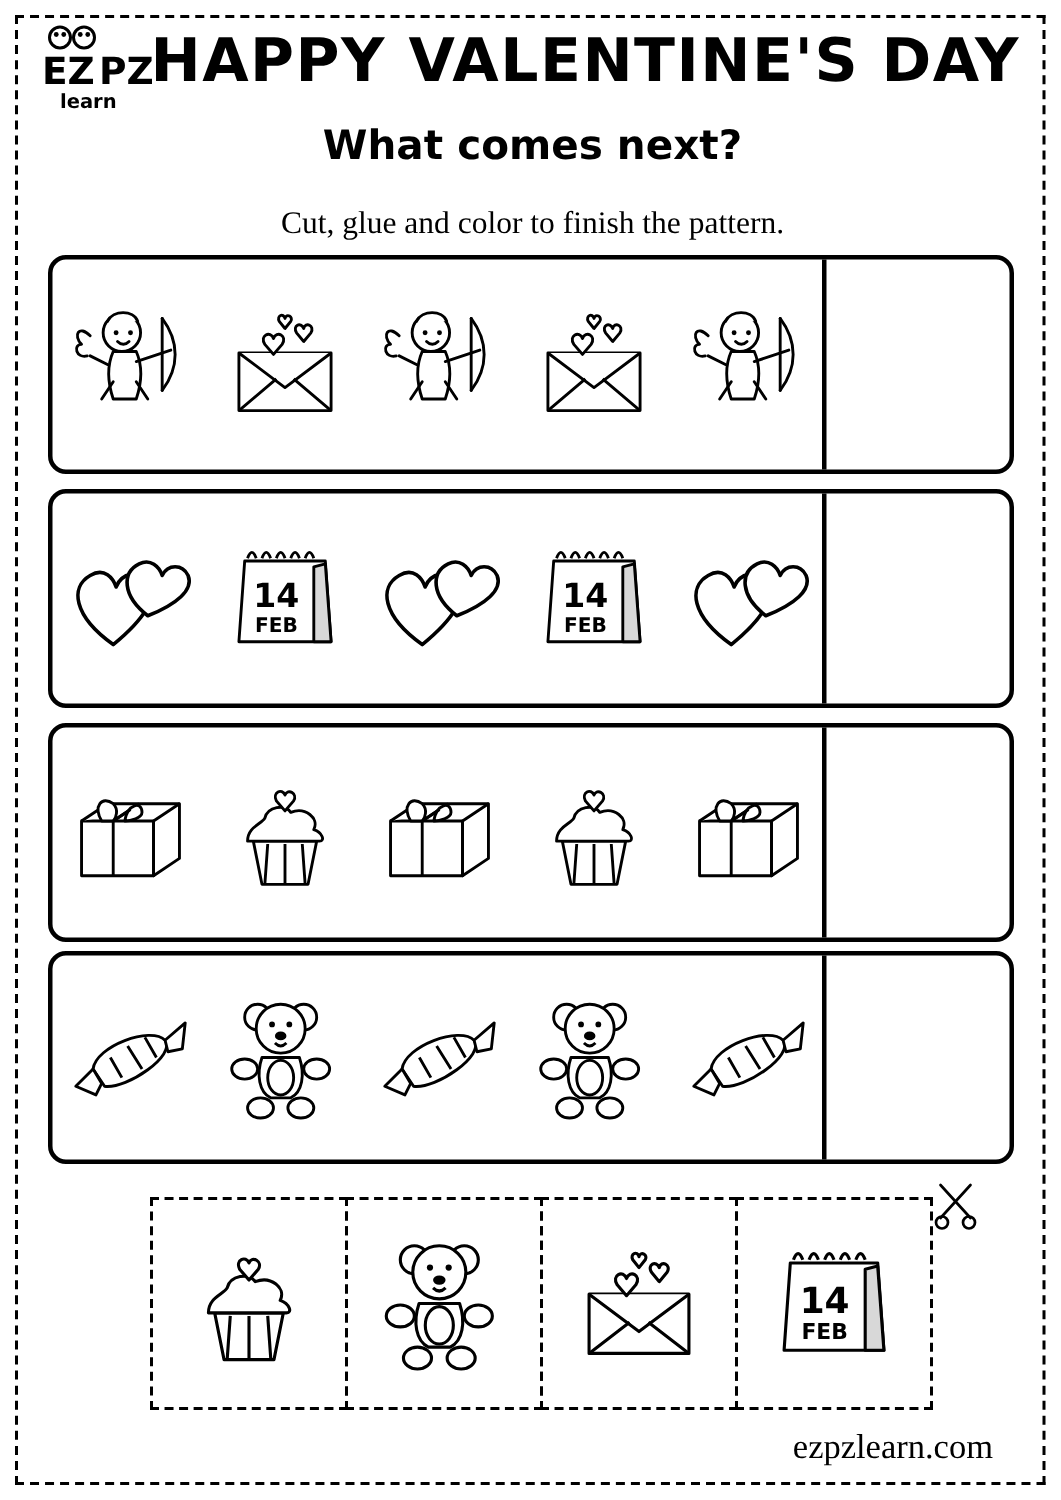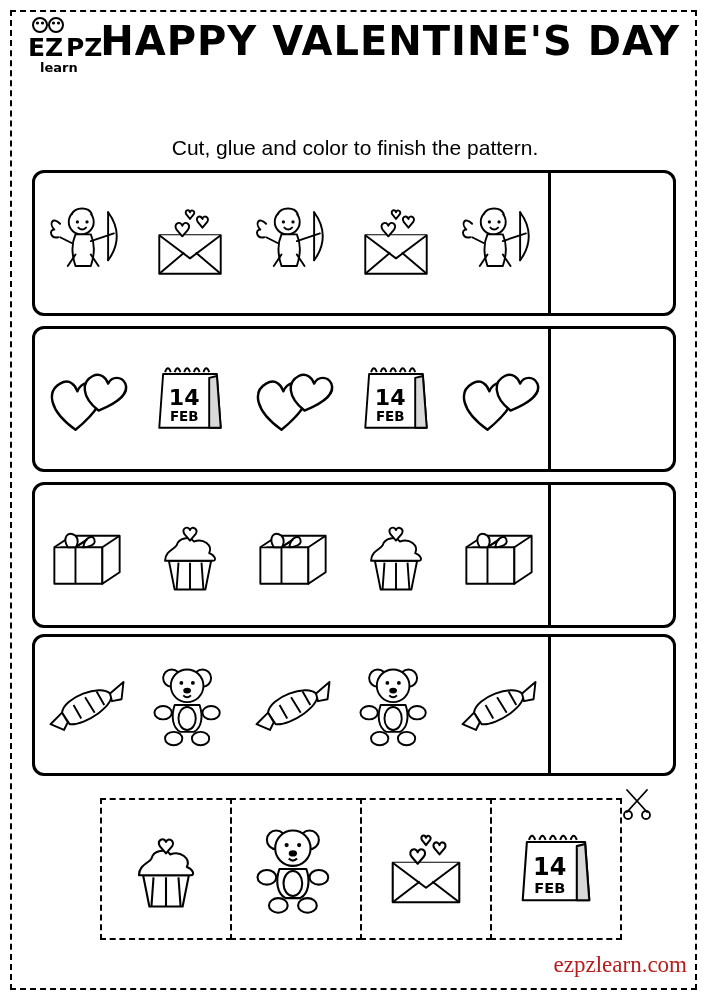--- a/index.html
+++ b/index.html
@@ -62,21 +62,21 @@
     font-weight: bold;
     font-size: 27px;
     line-height: 32px;
   }
   .instruction {
     position: absolute;
     left: 60px;
     top: 136px;
     width: 590px;
     text-align: center;
-    font-family: Liberation Sans, sans-serif;
+    font-family: Liberation Serif, serif;
     font-size: 21px;
   }
   
   .row {
     position: absolute;
     left: 32px;
     width: 644px;
     border: 3px solid #000;
     border-radius: 12px;
     box-sizing: border-box;
@@ -128,25 +128,25 @@
   }
   .scissors {
     position: absolute;
     left: 622px;
     top: 786px;
     width: 34px;
     height: 34px;
   }
   .footer {
     position: absolute;
-    right: 20px;
+    right: 45px;
     bottom: 22px;
     font-family: "Liberation Serif", serif;
     font-size: 23px;
-    color: #b91c1c;
+    color: #000000;
   }
   svg { display: block; }
 </style>
 </head>
 <body>
 
 <div class="page">
 
   <div class="cut-border"></div>
 
@@ -160,20 +160,21 @@
         <circle cx="35.5" cy="7" r="1.6" fill="#000" stroke="none"></circle>
         <circle cx="40.5" cy="7" r="1.6" fill="#000" stroke="none"></circle>
       </g>
       <text x="10" y="40" font-family="DejaVu Sans, sans-serif" font-size="25" font-weight="bold" fill="#000">EZ</text>
       <text x="48" y="40" font-family="DejaVu Sans, sans-serif" font-size="25" font-weight="bold" fill="#000">PZ</text>
       <text x="22" y="56" font-family="DejaVu Sans, sans-serif" font-size="13" font-weight="bold" fill="#000">learn</text>
     </svg>
   </div>
 
   <div class="title">HAPPY VALENTINE'S DAY</div>
+  <div class="subtitle">What comes next?</div>
   <div class="instruction">Cut, glue and color to finish the pattern.</div>
 
   <div class="row" style="top:170px; height:146px;">
     <div class="row-items">
 
       <div class="cell">
         <svg viewBox="0 0 100 100" width="96" height="96">
           <g fill="#fff" stroke="#000" stroke-width="2" stroke-linejoin="round" stroke-linecap="round">
             <path d="M22 30 C14 22 10 30 16 36 C10 36 12 46 20 44"></path>
             <circle cx="44" cy="28" r="13"></circle>

